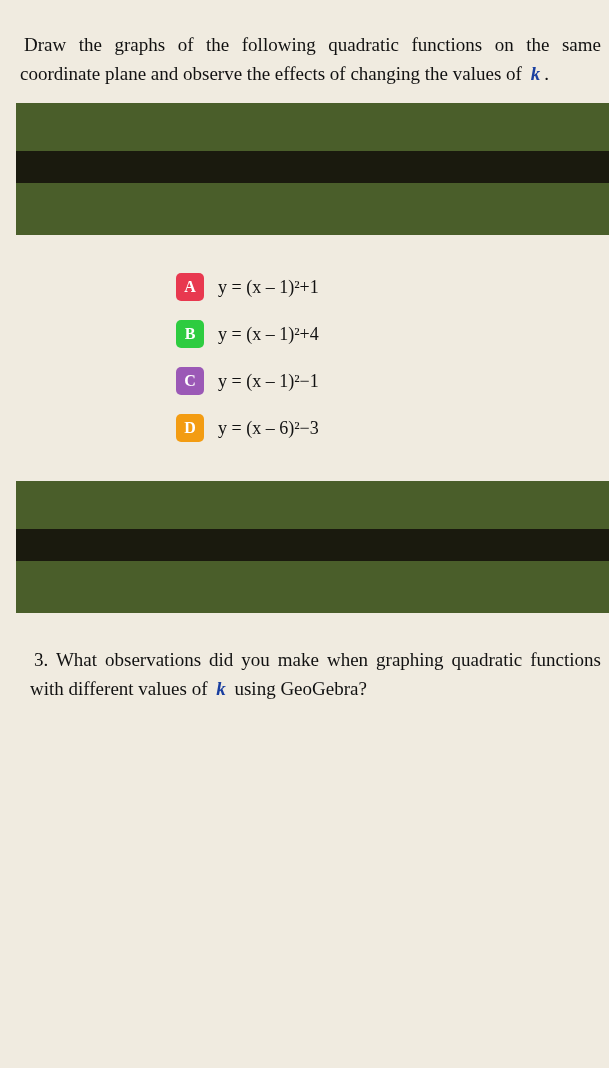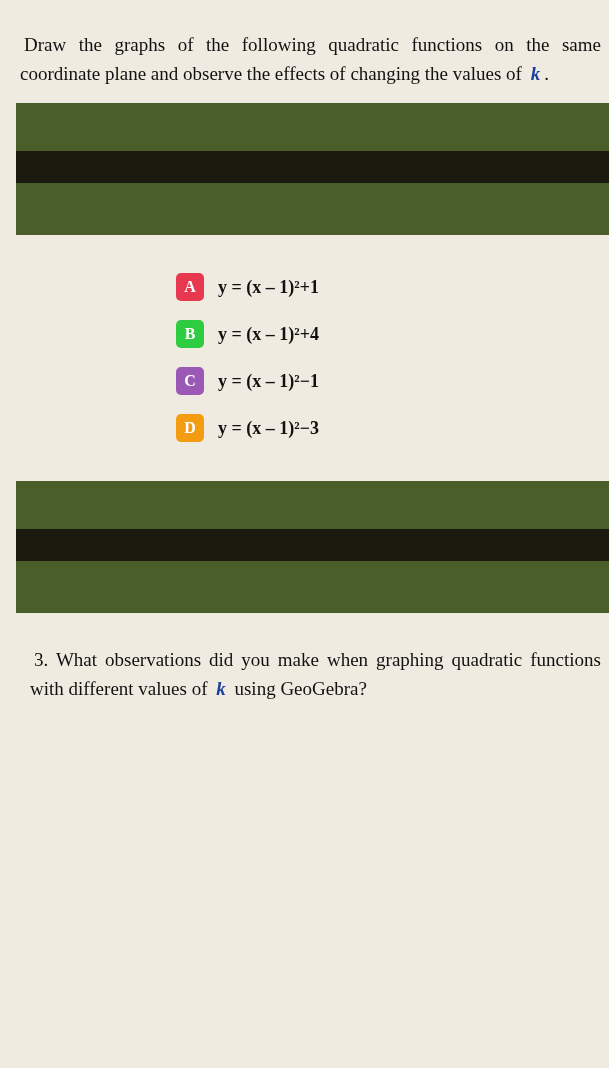--- a/index.html
+++ b/index.html
@@ -86,21 +86,20 @@
     }
 
     .badge-a { background-color: #e8384f; }
     .badge-b { background-color: #2ecc40; }
     .badge-c { background-color: #9b59b6; }
     .badge-d { background-color: #f39c12; }
 
     .legend-formula {
       font-size: 18px;
       color: #111;
-      font-weight: bold;
     }
 
     .question-3 {
       padding: 28px 12px 20px 8px;
       font-size: 19px;
       line-height: 1.55;
       color: #111;
       text-align: justify;
       margin-left: 10px;
     }
@@ -143,21 +142,21 @@
       <span class="legend-formula">y = (x – 1)²+4</span>
     </div>
 
     <div class="legend-item">
       <span class="legend-badge badge-c">C</span>
       <span class="legend-formula">y = (x – 1)²−1</span>
     </div>
 
     <div class="legend-item">
       <span class="legend-badge badge-d">D</span>
-      <span class="legend-formula">y = (x – 1)²−3</span>
+      <span class="legend-formula">y = (x – 6)²−3</span>
     </div>
 
   </div>
 
   <div class="graph-section">
     <div class="green-bar"></div>
     <div class="dark-bar"></div>
     <div class="green-bar-2"></div>
   </div>
 

